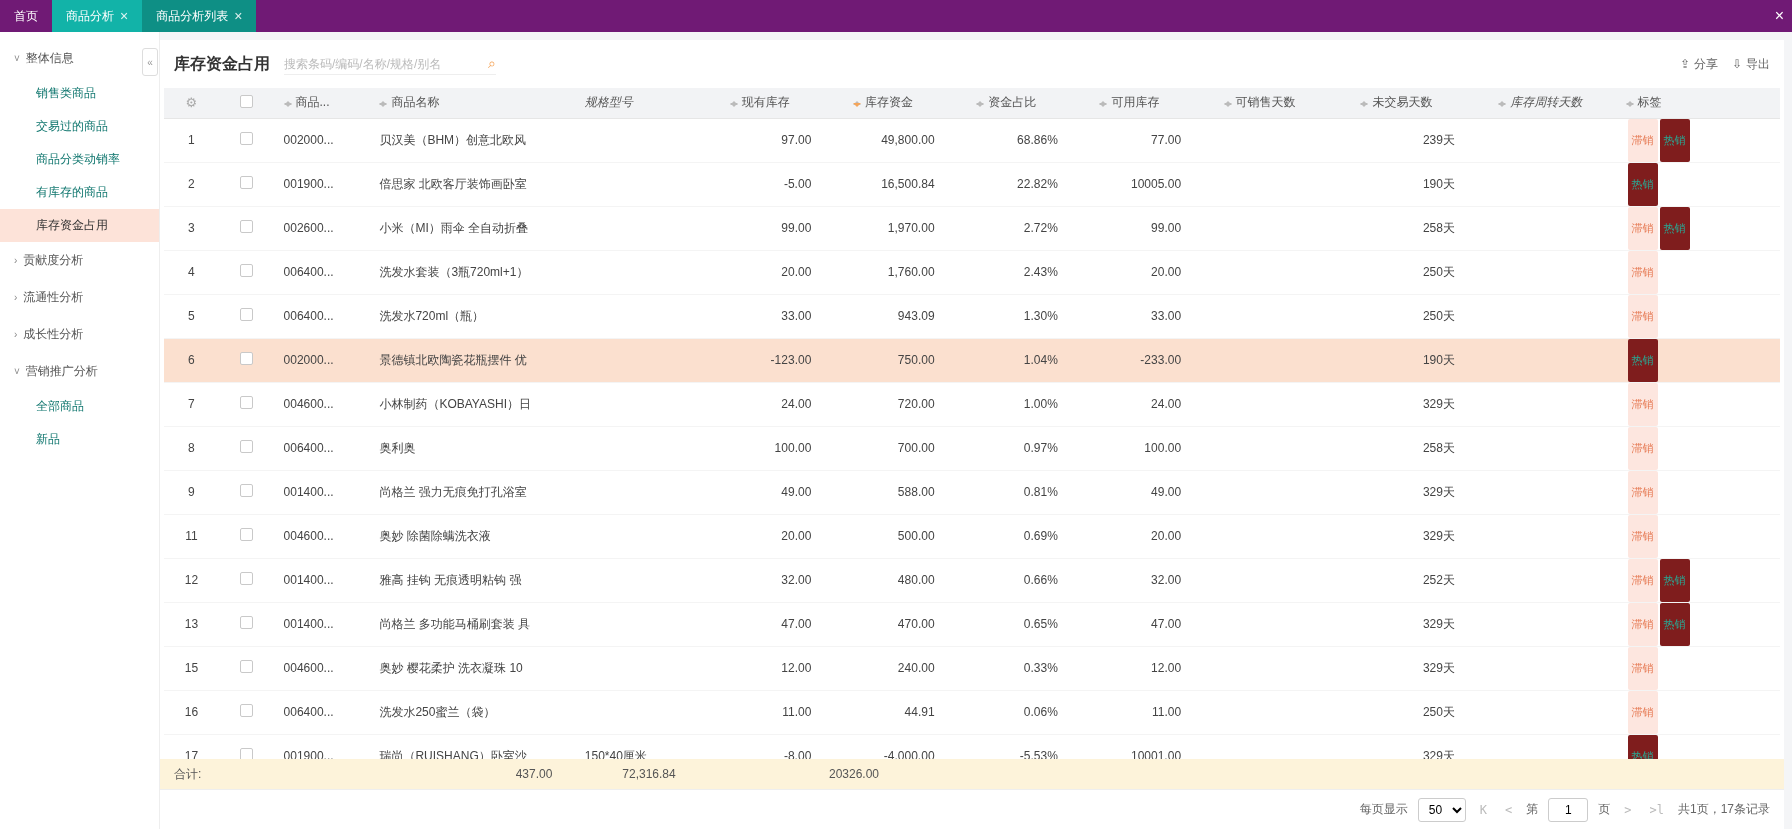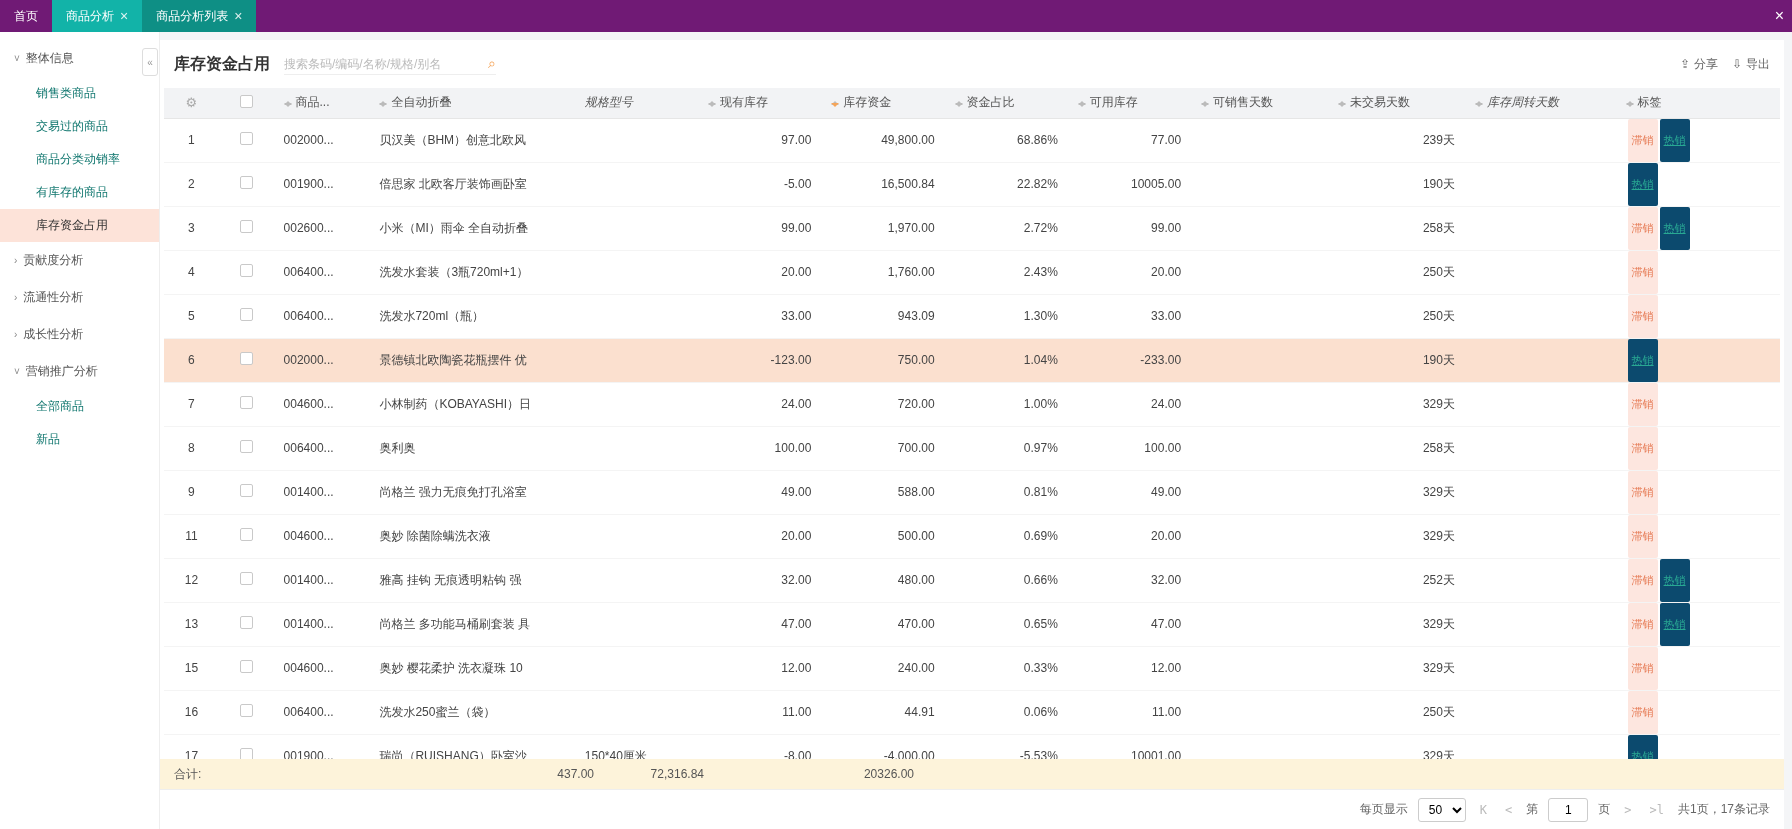--- a/index.html
+++ b/index.html
@@ -21,38 +21,38 @@
 .toolbar{display:flex;align-items:center;height:48px;padding:0 14px;gap:14px;}
 .toolbar h2{font-size:16px;font-weight:600;}
 .search-wrap{display:flex;align-items:center;gap:4px;border-bottom:1px solid #eee;padding:2px 0;}
 .search-wrap input{border:none;outline:none;width:200px;color:#555;}
 .search-wrap input::placeholder{color:#bbb;}
 .search-wrap .mag{color:#f5a55a;font-size:14px;}
 .toolbar .spacer{flex:1;}
 .tool-link{display:flex;align-items:center;gap:4px;color:#666;cursor:pointer;}
 .table-wrap{flex:1;overflow:auto;padding:0 4px;}
 table{width:100%;border-collapse:collapse;table-layout:fixed;}
-thead th{background:#f2f3f5;color:#555;font-weight:normal;height:30px;border-bottom:1px solid #e6e6e6;text-align:left;padding:0 10px;white-space:nowrap;overflow:hidden;text-overflow:ellipsis;}
+thead th{background:#f2f3f5;color:#555;font-weight:normal;height:30px;border-bottom:1px solid #e6e6e6;text-align:center;padding:0 10px;white-space:nowrap;overflow:hidden;text-overflow:ellipsis;}
 thead th.left{text-align:left;}
 thead th.center{text-align:center;}
 thead th .sort{display:inline-block;vertical-align:middle;margin-right:4px;width:8px;height:12px;position:relative;}
 thead th .sort::before{content:"";position:absolute;left:0;top:0;border:4px solid transparent;border-bottom-color:#bbb;}
 thead th .sort::after{content:"";position:absolute;left:0;bottom:-2px;border:4px solid transparent;border-top-color:#bbb;}
 thead th.sort-desc .sort::after{border-top-color:#f5a55a;}
 tbody td{height:28px;border-bottom:1px solid #f4f4f4;padding:0 10px;text-align:right;white-space:nowrap;overflow:hidden;text-overflow:ellipsis;color:#444;}
 tbody td.left{text-align:left;}
 tbody td.center{text-align:center;}
 tbody tr.hl td{background:#fbe0cf;}
 .chk{width:13px;height:13px;border:1px solid #c9c9c9;border-radius:2px;display:inline-block;background:#fff;}
 .gear{color:#aaa;font-size:13px;}
 .tag{display:inline-block;padding:14px 4px;font-size:11px;border-radius:2px;margin-left:2px;}
 .tag.slow{background:#fde6df;color:#e67a54;}
-.tag.hot{background:#0c4a6e;color:#29a893;text-decoration:underline;}
+.tag.hot{background:#7f1d1d;color:#29a893;}
 .totals{background:#fdf3da;height:30px;display:flex;align-items:center;padding:0 14px;color:#555;}
-.totals span{display:inline-block;text-align:right;}
+.totals span{display:inline-block;text-align:center;}
 .footer{height:40px;background:#fff;border-top:1px solid #eee;display:flex;align-items:center;justify-content:flex-end;gap:10px;padding:8px 14px;color:#666;}
 .footer select,.footer input{border:1px solid #ccc;border-radius:3px;height:24px;padding:0 6px;background:#fff;}
 .footer .pg-btn{color:#bbb;cursor:pointer;padding:0 4px;font-family:monospace;}
 .footer input{width:40px;text-align:center;}
 </style>
 </head>
 <body>
 
 <div class="tab-bar">
   <div id="tabs" style="display: flex;">
@@ -122,21 +122,21 @@
       </div>
     </div>
 
     <div class="table-wrap">
       <table>
         <thead>
             <tr id="thead-row">
               <th class="center" style="width: 40px;"><span class="gear">⚙</span></th>
               <th class="center" style="width: 40px;"><span class="chk"></span></th>
               <th class="left" style="width: 70px;"><span class="sort"></span><span>商品...</span></th>
-              <th class="left" style="width: 150px;"><span class="sort"></span><span>全自动折叠</span></th>
+              <th class="left" style="width: 150px;"><span class="sort"></span><span>商品名称</span></th>
               <th class="left" style="width: 90px; font-style: italic;"><span>规格型号</span></th>
               <th class="" style="width: 90px;"><span class="sort"></span><span>现有库存</span></th>
               <th class=" sort-desc" style="width: 90px; margin-top: 36px;"><span class="sort"></span><span>库存资金</span></th>
               <th class="" style="width: 90px;"><span class="sort"></span><span>资金占比</span></th>
               <th class="" style="width: 90px;"><span class="sort"></span><span>可用库存</span></th>
               <th class="" style="width: 100px;"><span class="sort"></span><span>可销售天数</span></th>
               <th class="" style="width: 100px;"><span class="sort"></span><span>未交易天数</span></th>
               <th class="" style="width: 110px; font-style: italic;"><span class="sort"></span><span>库存周转天数</span></th>
               <th class="left" style="width: 120px;"><span class="sort"></span><span>标签</span></th>
             </tr>

